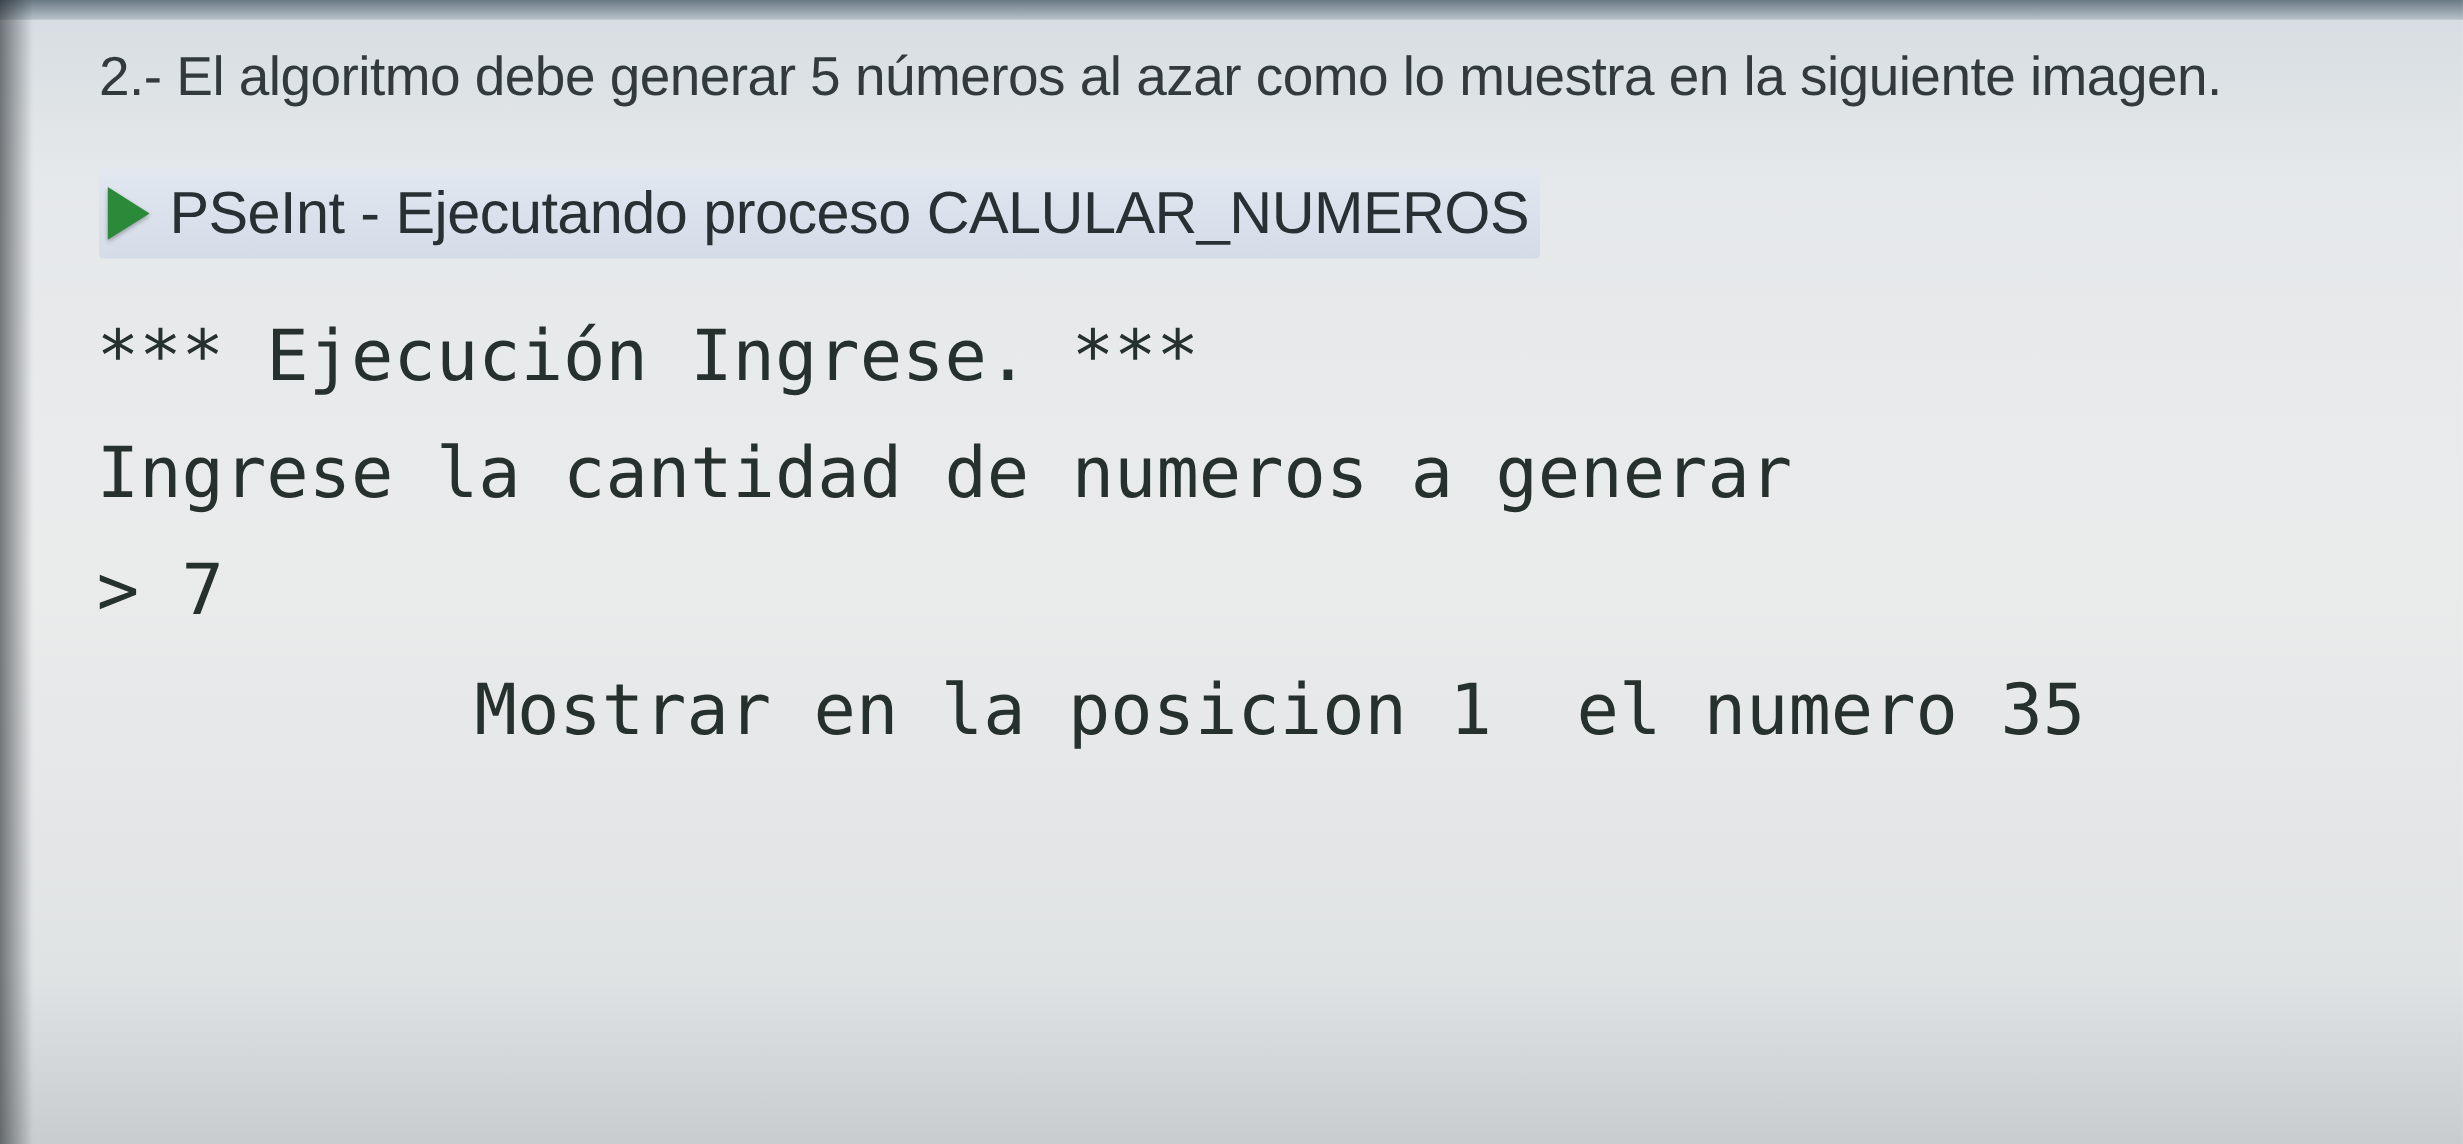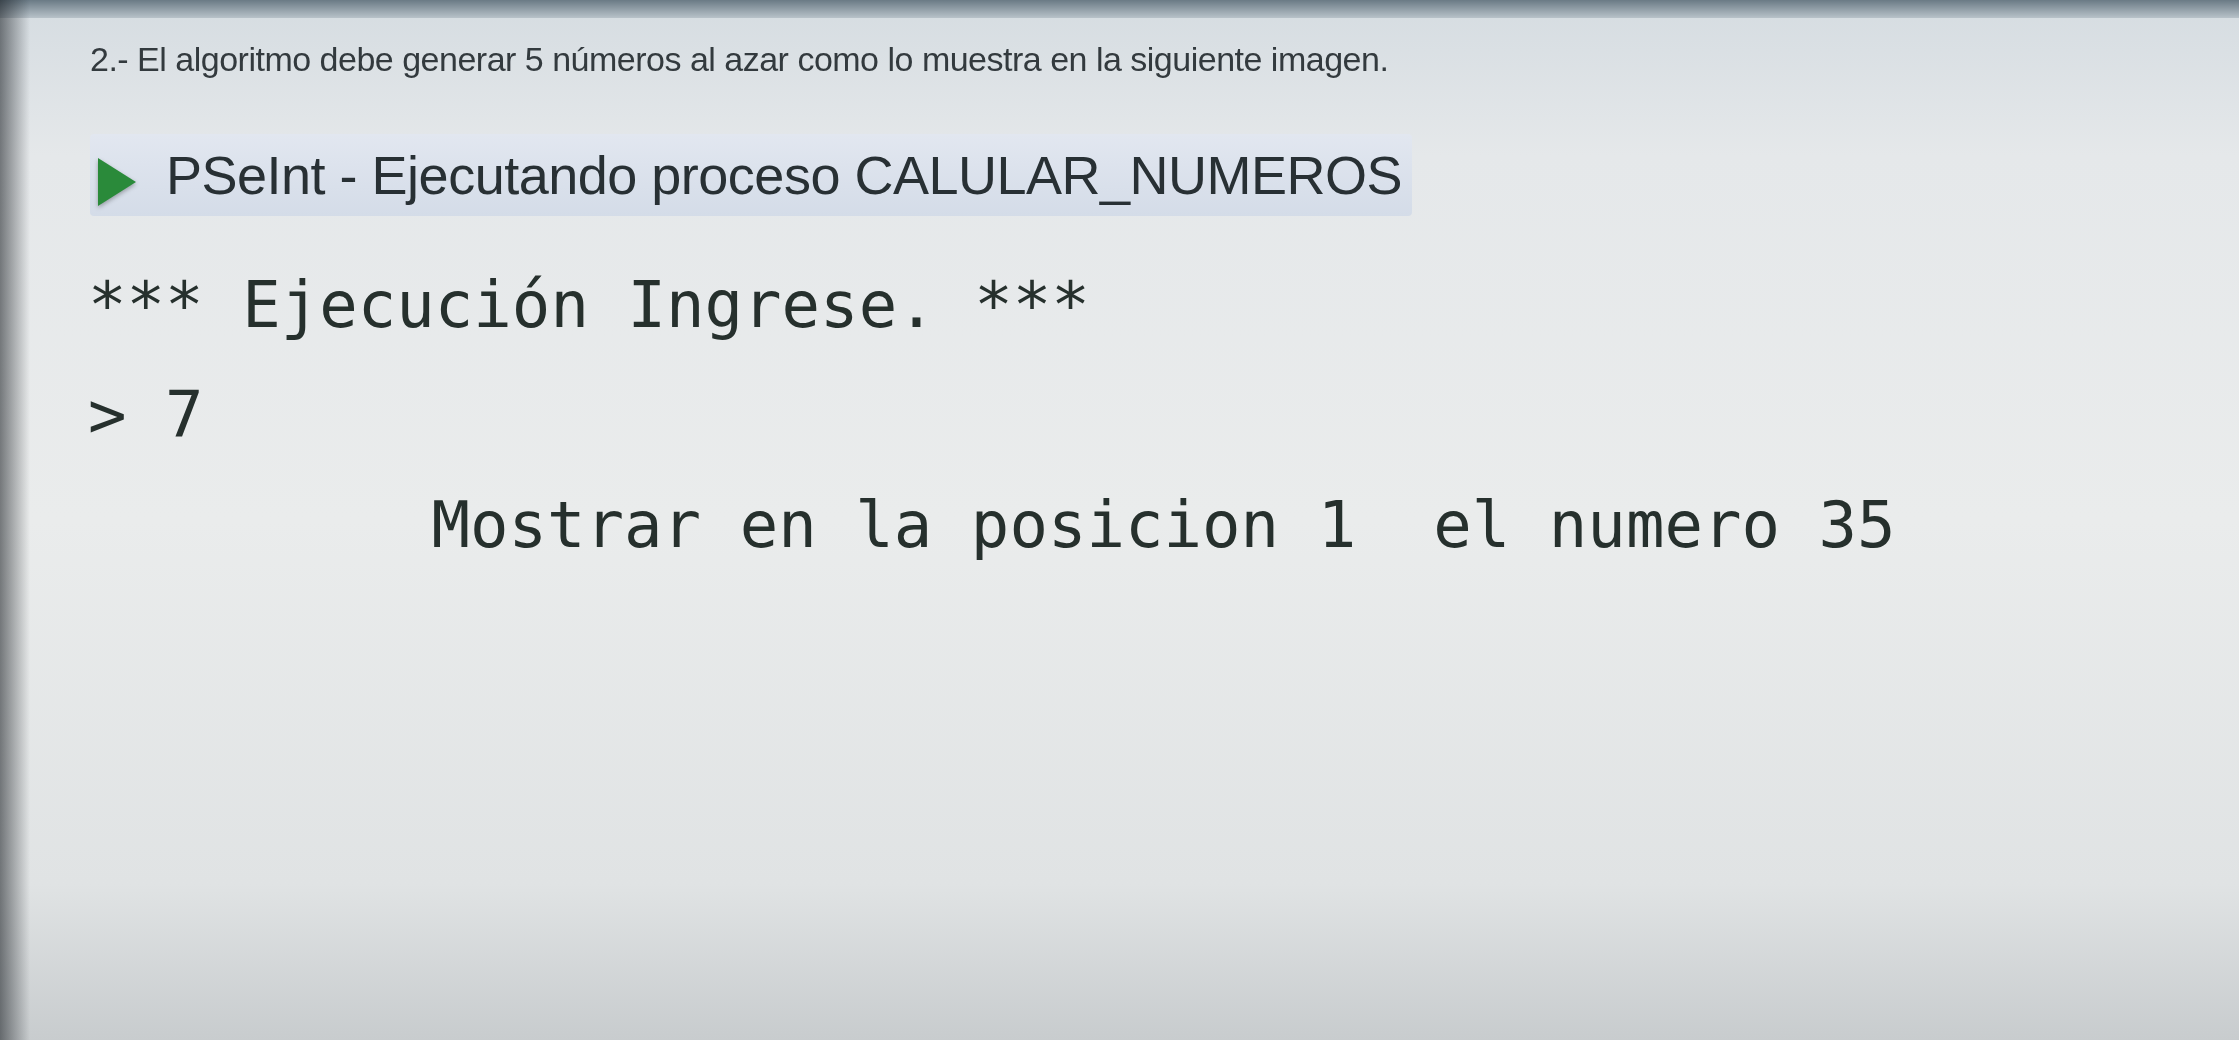--- a/index.html
+++ b/index.html
@@ -10,30 +10,30 @@
       font-family: Arial, sans-serif;
       overflow: hidden;
       position: relative;
     }
     .top-edge {
       height: 18px;
       background: linear-gradient(180deg, #6a7a85 0%, #b8c2c9 100%);
     }
     .question-text {
       padding: 22px 0 0 90px;
-      font-size: 34px;
+      font-size: 50px;
       color: #333a3e;
       font-weight: 400;
       letter-spacing: -0.5px;
     }
     .window-titlebar {
       margin: 55px 0 0 90px;
       display: flex;
-      align-items: flex-end;
-      gap: 30px;
+      align-items: center;
+      gap: 18px;
       background: linear-gradient(180deg, #e2e7f0 0%, #d4dce8 100%);
       padding: 10px 10px 10px 4px;
       width: fit-content;
       min-width: 1280px;
       border-radius: 4px;
     }
     .play-icon {
       width: 0;
       height: 0;
       border-left: 38px solid #2a8a3a;
@@ -88,17 +88,18 @@
 
 <div class="question-text">2.-  El algoritmo debe generar 5 números al azar como lo muestra en la siguiente imagen.</div>
 
 <div class="window-titlebar">
   <div class="play-icon"></div>
   <div class="window-title">PSeInt - Ejecutando proceso CALULAR_NUMEROS</div>
 </div>
 
 <div class="console">
   <div class="console-line exec-start">*** Ejecución Ingrese. ***</div>
+  <div class="console-line prompt-line">Ingrese la cantidad de numeros a generar</div>
   <div class="console-line input-line"><span>&gt;</span> <span>7</span></div>
   <div class="console-line output-row">Mostrar en la posicion 1  el numero 35</div>
 </div>
 
 <div class="left-shadow"></div>
 
 </body></html>

